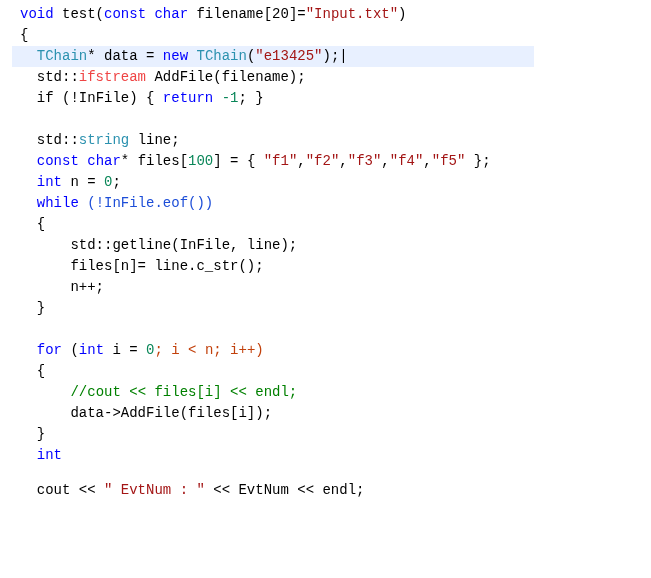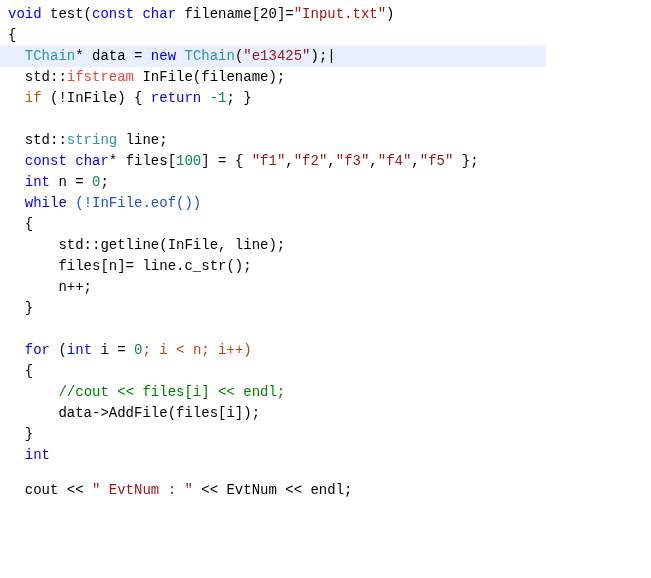--- a/index.html
+++ b/index.html
@@ -7,43 +7,43 @@
       background: #ffffff;
       font-family: 'Consolas', 'Courier New', monospace;
       font-size: 14px;
       line-height: 1.5;
       color: #000000;
     }
     .code-container {
       width: 546px;
       min-height: 578px;
       background: #ffffff;
-      padding: 4px 0;
+      padding: 4px 12px;
       overflow: hidden;
     }
     .code-line {
       display: flex;
       align-items: baseline;
       padding: 0 8px;
       white-space: pre;
       min-height: 21px;
     }
     .code-line.highlighted {
       background: #e8f0ff;
     } 
   </style>
 </head>
 <body>
 
 <div class="code-container">
 <div class="code-line"><span style="color: rgb(0, 0, 255);">void</span><span style="color: rgb(0, 0, 0);"> test(</span><span style="color: rgb(0, 0, 255);">const</span><span style="color: rgb(0, 0, 0);"> </span><span style="color: rgb(0, 0, 255);">char</span><span style="color: rgb(0, 0, 0);"> filename[20]=</span><span style="color: rgb(163, 21, 21);">"Input.txt"</span><span style="color: rgb(0, 0, 0);">)</span></div>
     <div class="code-line"><span style="color: rgb(0, 0, 0);">{</span></div>
     <div class="code-line highlighted"><span style="color: rgb(0, 0, 0);">  </span><span style="color: rgb(43, 145, 175);">TChain</span><span style="color: rgb(0, 0, 0);">* data = </span><span style="color: rgb(0, 0, 255);">new</span><span style="color: rgb(0, 0, 0);"> </span><span style="color: rgb(43, 145, 175);">TChain</span><span style="color: rgb(0, 0, 0);">(</span><span style="color: rgb(163, 21, 21);">"e13425"</span><span style="color: rgb(0, 0, 0);">);|</span></div>
-    <div class="code-line"><span style="color: rgb(0, 0, 0);">  std::</span><span style="color: #ef4444; text-align: center;">ifstream</span><span style="color: rgb(0, 0, 0);"> InFile(filename);</span></div>
-    <div class="code-line"><span style="color: rgb(0, 0, 0);">  </span><span style="color: #a16207; text-align: center;">if</span><span style="color: rgb(0, 0, 0);"> (!InFile) { </span><span style="color: rgb(0, 0, 255);">return</span><span style="color: rgb(0, 0, 0);"> </span><span style="color: rgb(9, 134, 88);">-1</span><span style="color: rgb(0, 0, 0);">; }</span></div>
+    <div class="code-line"><span style="color: rgb(0, 0, 0);">  std::</span><span style="color: #ef4444; text-align: center;">ifstream</span><span style="color: rgb(0, 0, 0);"> AddFile(filename);</span></div>
+    <div class="code-line"><span style="color: rgb(0, 0, 0);">  </span><span style="color: #000000; text-align: center;">if</span><span style="color: rgb(0, 0, 0);"> (!InFile) { </span><span style="color: rgb(0, 0, 255);">return</span><span style="color: rgb(0, 0, 0);"> </span><span style="color: rgb(9, 134, 88);">-1</span><span style="color: rgb(0, 0, 0);">; }</span></div>
     <div class="code-line">&nbsp;</div>
     <div class="code-line"><span style="color: rgb(0, 0, 0);">  std::</span><span style="color: rgb(43, 145, 175);">string</span><span style="color: rgb(0, 0, 0);"> line;</span></div>
     <div class="code-line"><span style="color: rgb(0, 0, 0);">  </span><span style="color: rgb(0, 0, 255);">const</span><span style="color: rgb(0, 0, 0);"> </span><span style="color: rgb(0, 0, 255);">char</span><span style="color: rgb(0, 0, 0);">* files[</span><span style="color: rgb(9, 134, 88);">100</span><span style="color: rgb(0, 0, 0);">] = { </span><span style="color: rgb(163, 21, 21);">"f1"</span><span style="color: rgb(0, 0, 0);">,</span><span style="color: rgb(163, 21, 21);">"f2"</span><span style="color: rgb(0, 0, 0);">,</span><span style="color: rgb(163, 21, 21);">"f3"</span><span style="color: rgb(0, 0, 0);">,</span><span style="color: rgb(163, 21, 21);">"f4"</span><span style="color: rgb(0, 0, 0);">,</span><span style="color: rgb(163, 21, 21);">"f5"</span><span style="color: rgb(0, 0, 0);"> };</span></div>
     <div class="code-line"><span style="color: rgb(0, 0, 0);">  </span><span style="color: rgb(0, 0, 255);">int</span><span style="color: rgb(0, 0, 0);"> n = </span><span style="color: rgb(9, 134, 88);">0</span><span style="color: rgb(0, 0, 0);">;</span></div>
     <div class="code-line"><span style="color: rgb(0, 0, 0);">  </span><span style="color: rgb(0, 0, 255);">while</span><span style="color: #1d4ed8;"> (!InFile.eof())</span></div>
     <div class="code-line"><span style="color: rgb(0, 0, 0);">  {</span></div>
     <div class="code-line"><span style="color: rgb(0, 0, 0);">      std::getline(InFile, line);</span></div>
     <div class="code-line"><span style="color: rgb(0, 0, 0);">      files[n]= line.c_str();</span></div>
     <div class="code-line"><span style="color: rgb(0, 0, 0);">      n++;</span></div>
     <div class="code-line"><span style="color: rgb(0, 0, 0);">  }</span></div>

